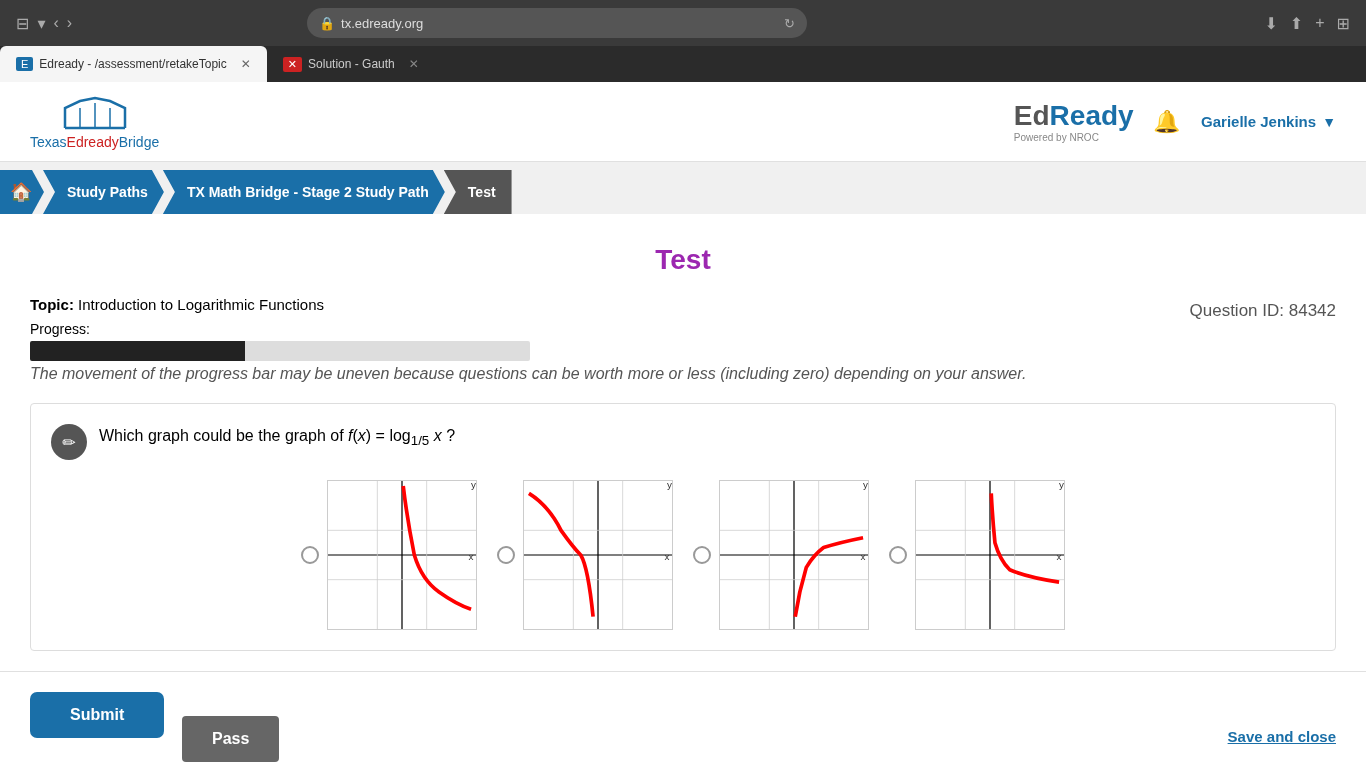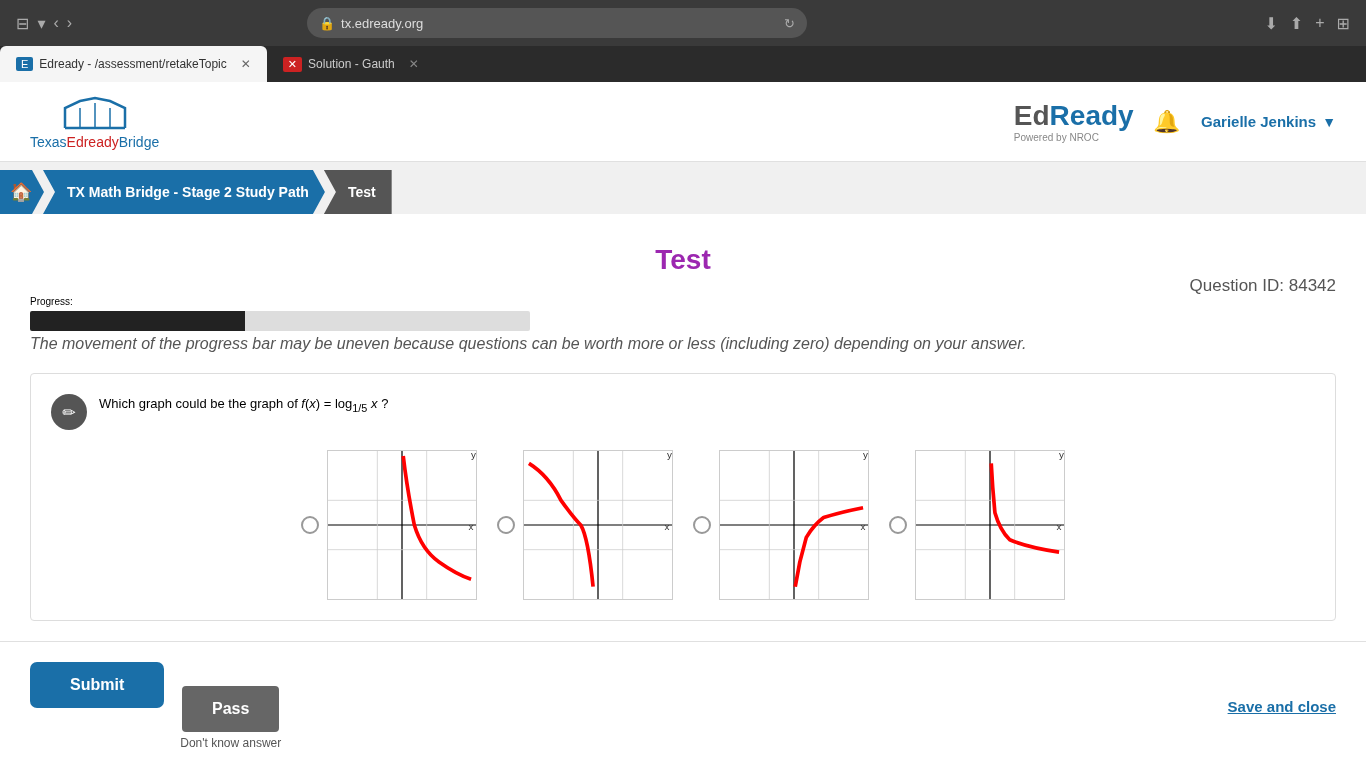--- a/index.html
+++ b/index.html
@@ -124,21 +124,21 @@
     }
     .page-title {
       text-align: center;
       font-size: 28px;
       font-weight: bold;
       color: #9c27b0;
       margin: 10px 0 20px 0;
     }
     .topic-line { font-size: 15px; margin-bottom: 8px; }
     .topic-label { font-weight: bold; }
-    .progress-label { font-size: 10px; margin-bottom: 4px; }
+    .progress-label { font-size: 14px; margin-bottom: 4px; }
     .progress-bar-container {
       display: flex;
       width: 500px;
       height: 20px;
       border-radius: 2px;
       overflow: hidden;
     }
     .progress-bar-filled { background: #222; flex: 0 0 43%; }
     .progress-bar-empty { background: #ddd; flex: 1; }
     .question-id {
@@ -156,21 +156,21 @@
       border-radius: 4px;
       padding: 20px;
       background: white;
     }
     .question-header { display: flex; align-items: flex-start; gap: 12px; margin-bottom: 20px; }
     .pencil-icon {
       width: 36px; height: 36px; background: #555; border-radius: 50%;
       display: flex; align-items: center; justify-content: center;
       color: white; font-size: 16px; flex-shrink: 0;
     }
-    .question-text { font-size: 13px; line-height: 1.5; }
+    .question-text { font-size: 16px; line-height: 1.5; }
 
     
     .graph-options {
       display: flex;
       gap: 20px;
       align-items: center;
       justify-content: center;
       flex-wrap: nowrap;
     }
     .graph-option {
@@ -304,31 +304,38 @@
     </div>
   </div>
 </div>
 
 <div style="background:#f0f0f0; padding: 8px 0 0 0;">
   <div class="breadcrumb">
     <div class="breadcrumb-home">
       <span>🏠</span>
     </div>
     <div class="breadcrumb-item">
+      <span>Study Paths</span>
+    </div>
+    <div class="breadcrumb-item">
       <span>TX Math Bridge - Stage 2 Study Path</span>
     </div>
     <div class="breadcrumb-item last">
       <span>Test</span>
     </div>
   </div>
 </div>
 
 <div class="main-content">
   <h1 class="page-title">Test</h1>
 
+  <div class="topic-line">
+    <span class="topic-label">Topic:</span>
+    <span>Introduction to Logarithmic Functions</span>
+  </div>
 
   <div style="display:flex; justify-content:space-between; align-items:flex-start; margin-bottom:4px;">
     <div>
       <div class="progress-label">Progress:</div>
       <div class="progress-bar-container">
         <div class="progress-bar-filled"></div>
         <div class="progress-bar-empty"></div>
       </div>
     </div>
     <div class="question-id">Question ID: 84342</div>

